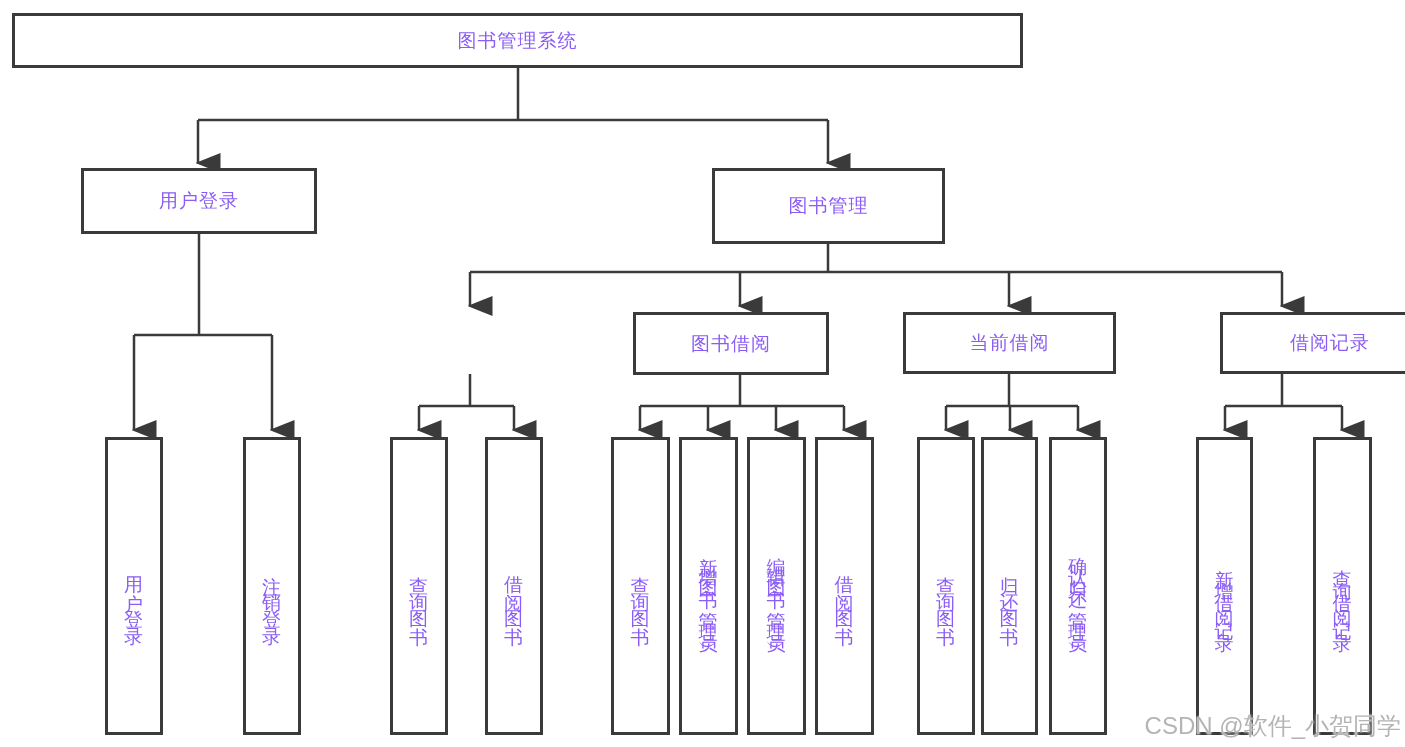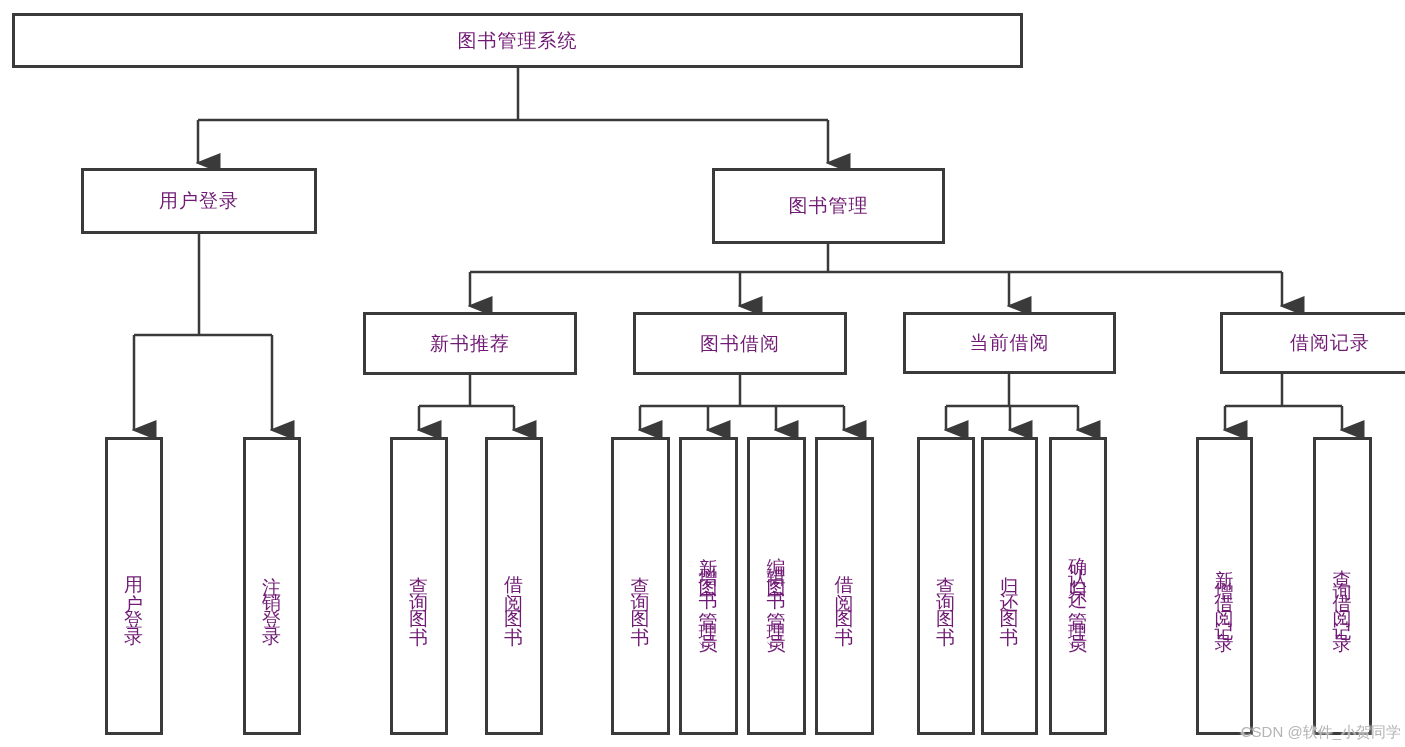--- a/index.html
+++ b/index.html
@@ -13,38 +13,38 @@
   .wires{position:absolute;left:0;top:0;}
   .wire{stroke:#3a3a3a;stroke-width:2.5;fill:none;}
   .box{
     position:absolute;
     box-sizing:border-box;
     background:#ffffff;
     border:3px solid #3a3a3a;
     display:flex;
     align-items:center;
     justify-content:center;
-    color:#701a75;
+    color:#8b5cf6;
   }
   .h-label{font-size:19px;letter-spacing:1px;white-space:nowrap;}
   .leaf{top:437px;height:298px;}
   .v{
     writing-mode:vertical-rl;
     text-orientation:mixed;
     font-size:19px;
     line-height:1;
     white-space:nowrap;
   }
   .sp4{letter-spacing:17px;margin-top:17px;}
   .sp6{letter-spacing:13px;margin-top:13px;}
   .sp9{letter-spacing:11px;margin-top:11px;}
   .watermark{
     position:absolute;
     right:4px;bottom:5px;
-    font-size:15px;
+    font-size:24px;
     color:#b4b4b4;
     text-shadow:0 0 2px #ffffff,0 0 3px #ffffff;
     white-space:nowrap;
     z-index:5;
   }
 </style>
 </head>
 <body>
 
 <div class="canvas">
@@ -96,24 +96,21 @@
     <span class="h-label">图书管理系统</span>
   </div>
 
   <div class="box" style="left:81px;top:168px;width:236px;height:66px">
     <span class="h-label">用户登录</span>
   </div>
   <div class="box" style="left:712px;top:168px;width:233px;height:76px">
     <span class="h-label">图书管理</span>
   </div>
 
-  <div class="box" style="left:363px;top:312px;width:214px;height:63px">
-    <span class="h-label">新书推荐</span>
-  </div>
-  <div class="box" style="left:633px;top:312px;width:214px;height:63px">
+  <div class="box" style="left:633px;top:312px;width:196px;height:63px">
     <span class="h-label">图书借阅</span>
   </div>
   <div class="box" style="left:903px;top:312px;width:213px;height:62px">
     <span class="h-label">当前借阅</span>
   </div>
   <div class="box" style="left:1220px;top:312px;width:220px;height:62px">
     <span class="h-label">借阅记录</span>
   </div>
 
   <div class="box leaf" style="left:105px;width:58px">

